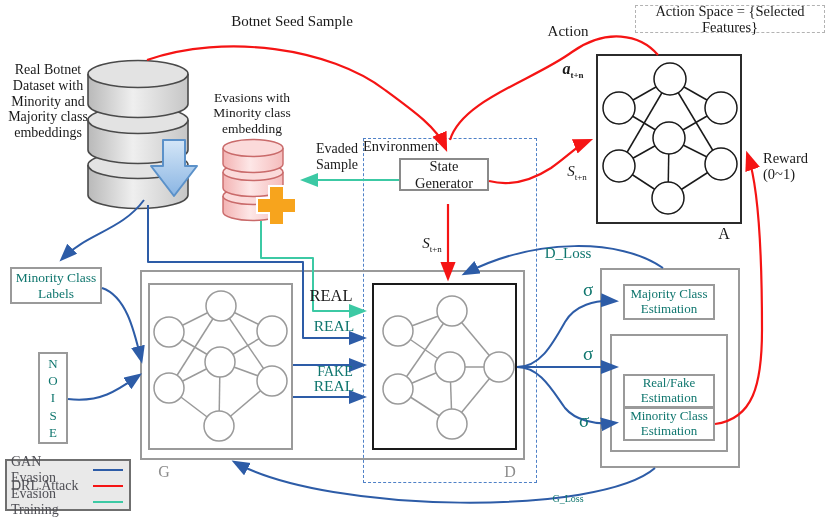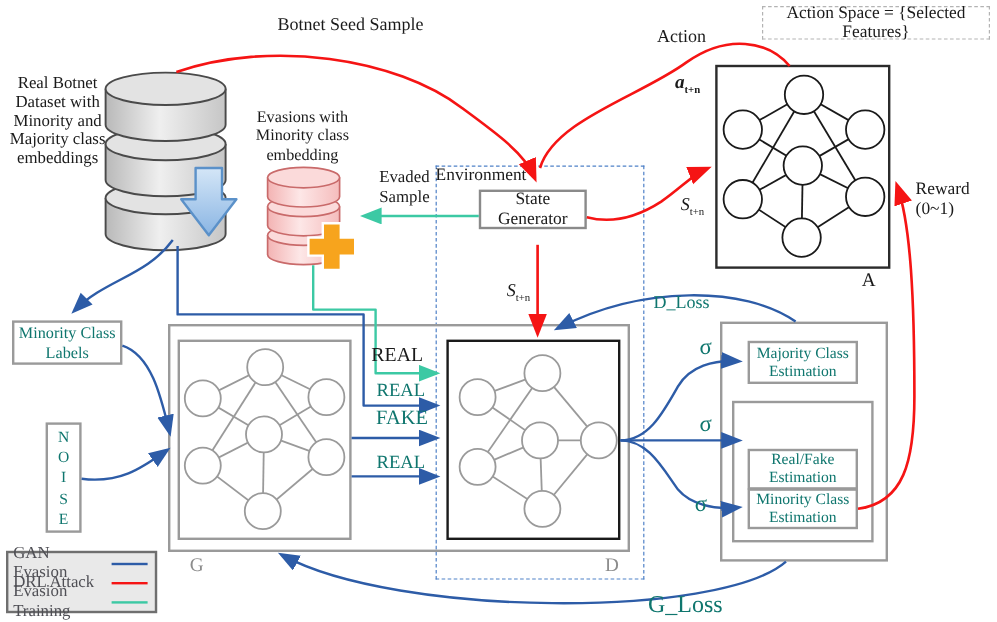--- a/index.html
+++ b/index.html
@@ -257,23 +257,23 @@
 
   <div class="abs txt" style="left:763px;top:150px;width:66px;font-size:14.5px;text-align:left;">Reward
 (0~1)</div>
 
   <div class="abs txt" style="left:712px;top:225px;width:24px;font-size:16px">A</div>
   <div class="abs txt gray" style="left:152px;top:463px;width:24px;font-size:16px;color:#8c8c8c">G</div>
   <div class="abs txt gray" style="left:498px;top:463px;width:24px;font-size:16px;color:#8c8c8c">D</div>
 
   <div class="abs txt" style="left:305px;top:287px;width:52px;font-size:16.5px">REAL</div>
   <div class="abs txt gray" style="left:308px;top:317px;width:52px;font-size:15.5px">REAL</div>
-  <div class="abs txt gray" style="left:309px;top:338px;width:52px;font-size:17px">FAKE</div>
+  <div class="abs txt gray" style="left:309px;top:364px;width:52px;font-size:14px">FAKE</div>
   <div class="abs txt gray" style="left:308px;top:377px;width:52px;font-size:15.5px">REAL</div>
 
   <div class="abs txt gray" style="left:578px;top:279px;width:20px;font-size:19px">σ</div>
   <div class="abs txt gray" style="left:578px;top:343px;width:20px;font-size:19px">σ</div>
   <div class="abs txt gray" style="left:574px;top:410px;width:20px;font-size:19px">σ</div>
 
   <div class="abs txt gray" style="left:540px;top:245px;width:56px;font-size:15px">D_Loss</div>
-  <div class="abs txt gray" style="left:540px;top:493px;width:56px;font-size:20px">G_Loss</div>
+  <div class="abs txt gray" style="left:540px;top:493px;width:56px;font-size:10px">G_Loss</div>
 
 </div>
 
 </body></html>

